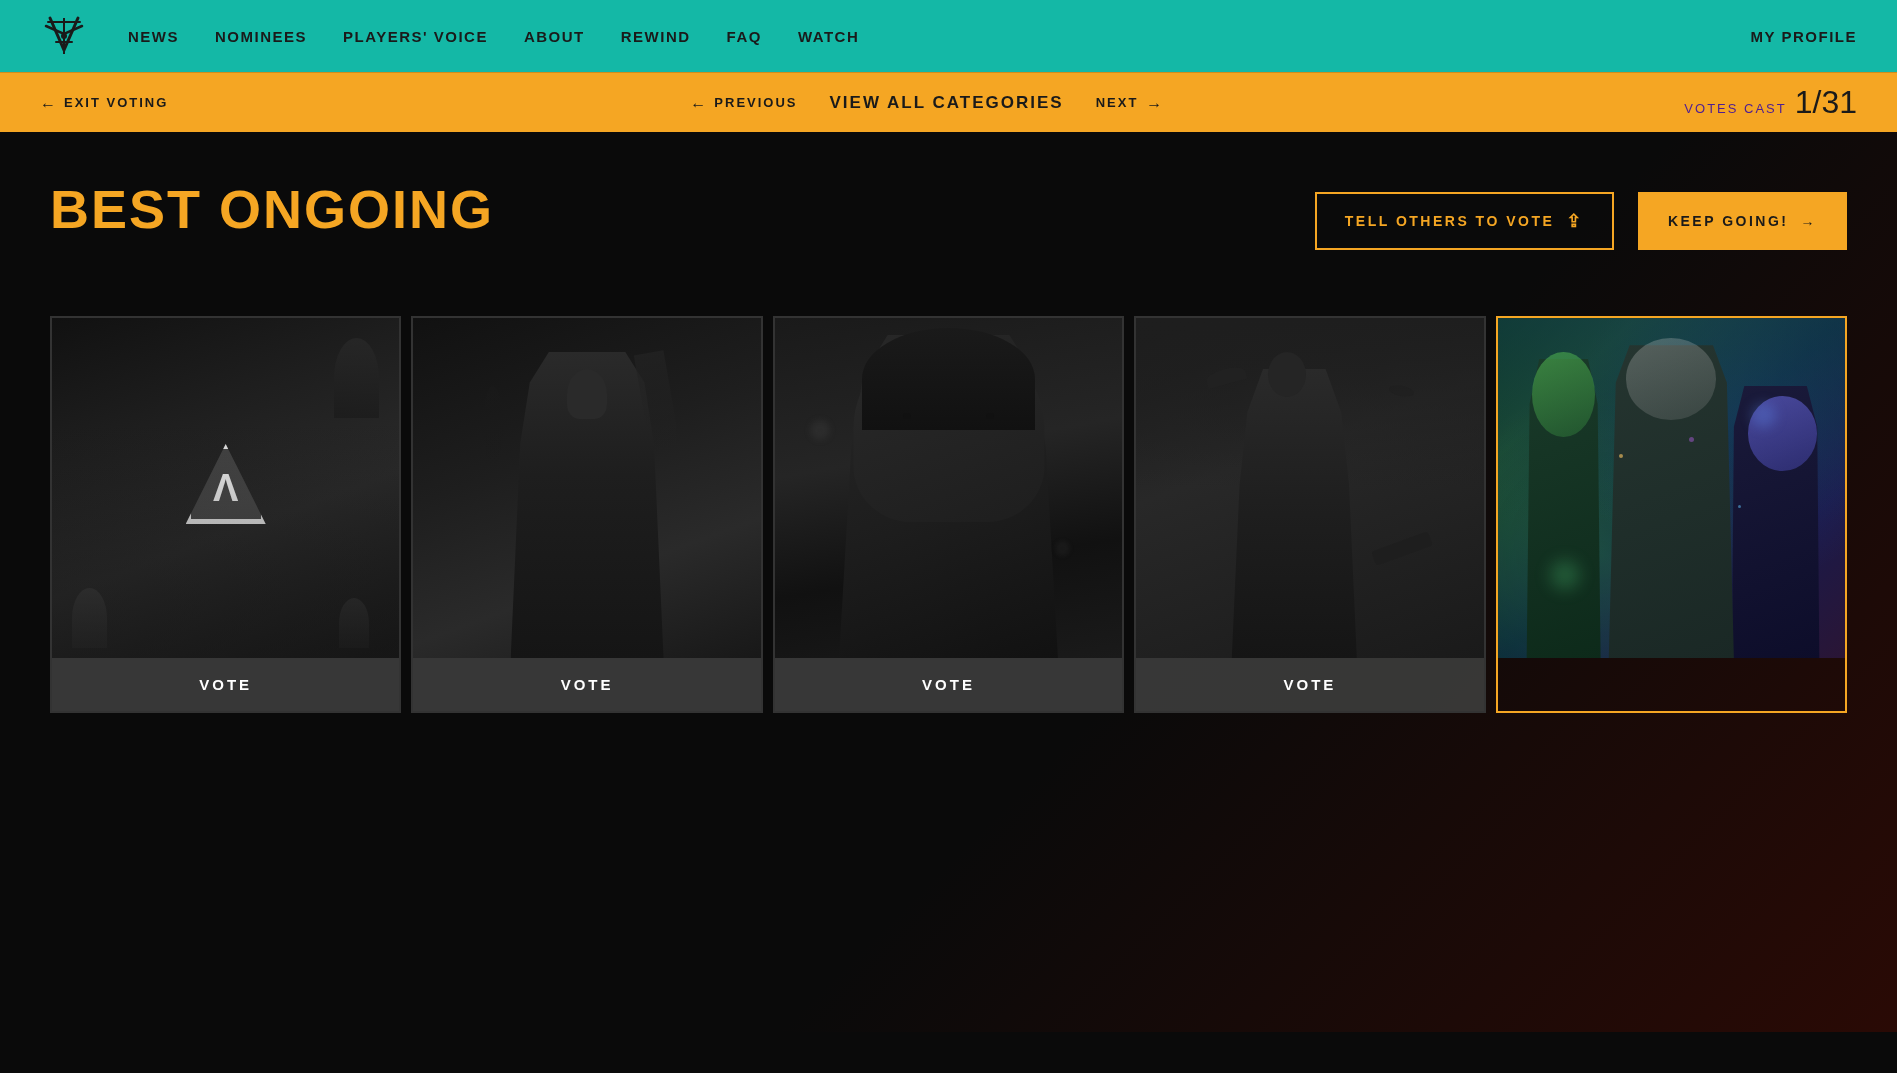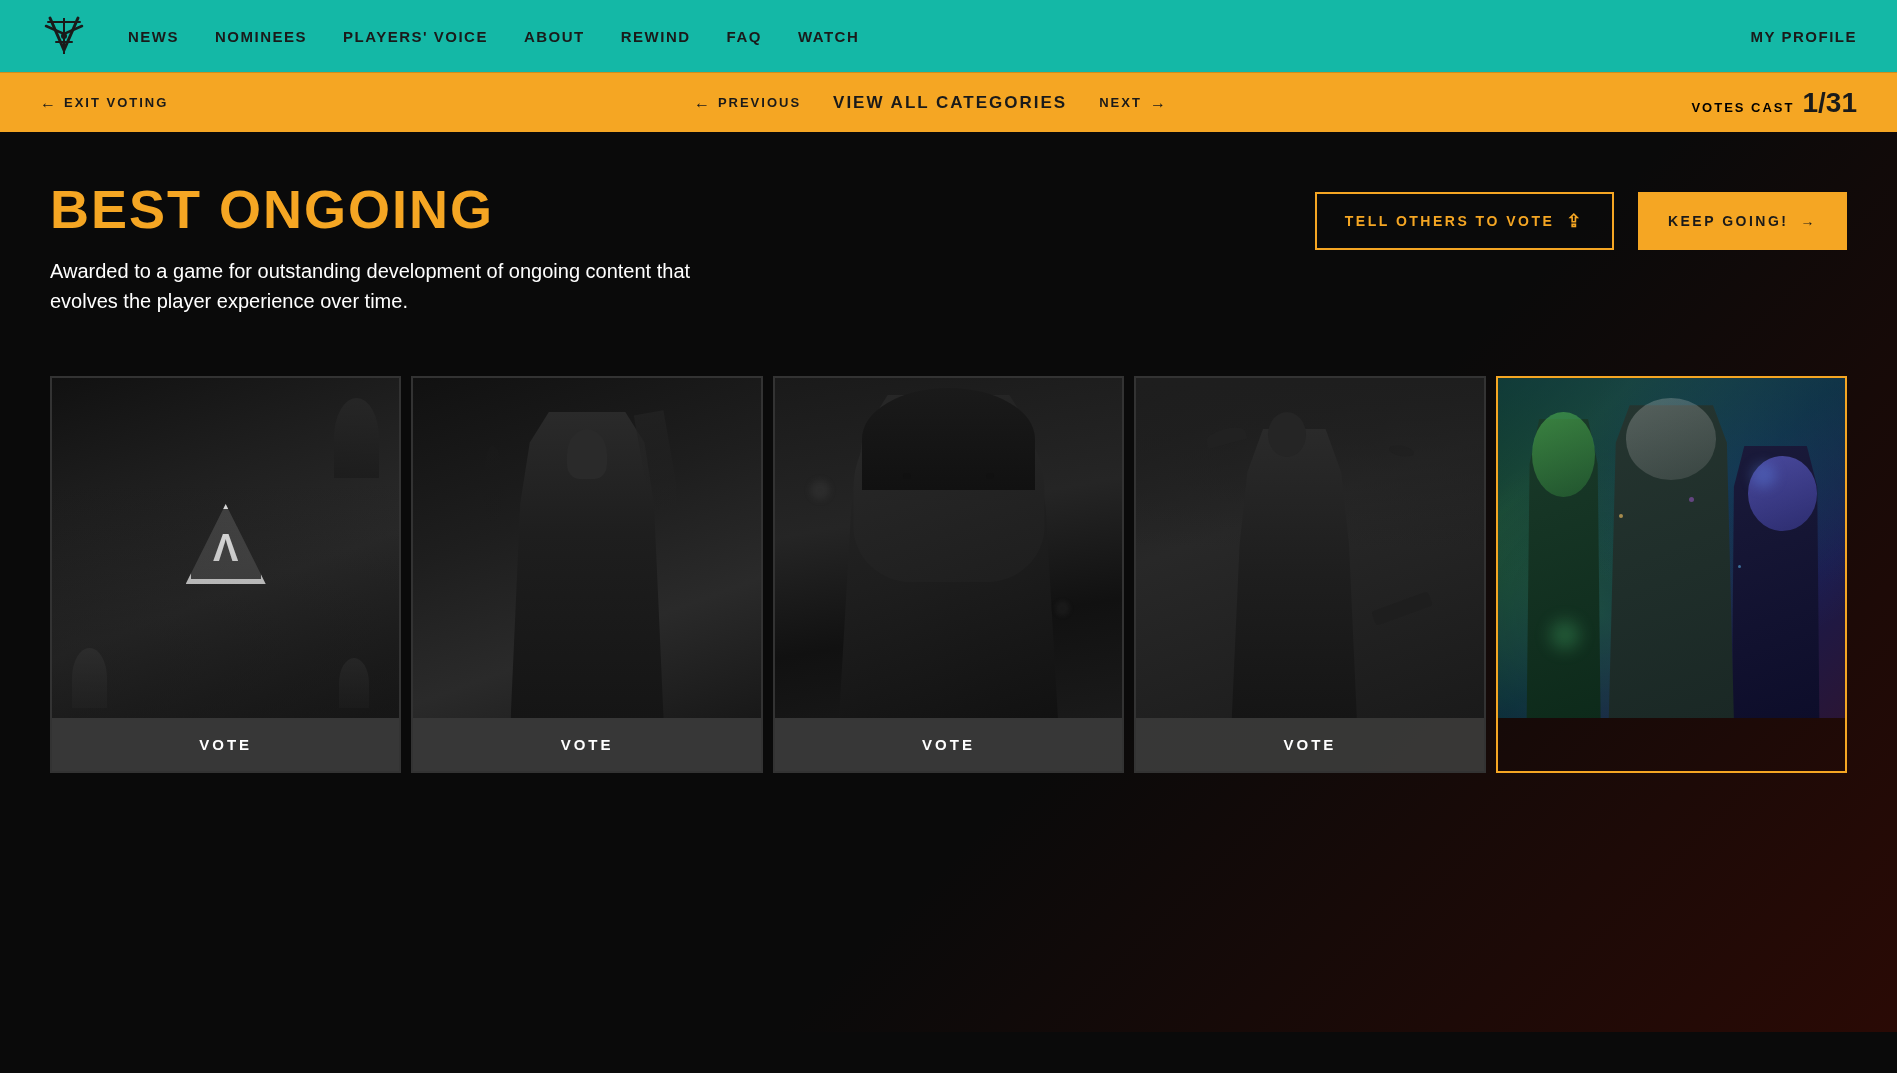--- a/index.html
+++ b/index.html
@@ -104,28 +104,28 @@
       font-weight: 900;
       color: #1a1a1a;
     }
     .votes-cast {
       display: flex;
       align-items: baseline;
       gap: 8px;
     }
     .votes-cast-label {
       font-size: 13px;
-      font-weight: 700;
+      font-weight: 400;
       letter-spacing: 2px;
-      color: #000000;
+      color: #4c1d95;
       text-transform: uppercase;
     }
     .votes-cast-count {
-      font-size: 28px;
-      font-weight: 700;
+      font-size: 32px;
+      font-weight: 400;
       color: #1a1a1a;
     }
 
     
     .main-content {
       background: linear-gradient(135deg, #0a0a0a 60%, #2a0a05 100%);
       padding: 50px 50px 60px 50px;
       min-height: 900px;
     }
 
@@ -296,21 +296,20 @@
   <div class="votes-cast">
     <span class="votes-cast-label">VOTES CAST</span>
     <span class="votes-cast-count">1/31</span>
   </div>
 </div>
 
 <div class="main-content">
   <div class="category-header">
     <div class="category-left">
       <div class="category-title">BEST ONGOING</div>
-      <p class="category-desc">Awarded to a game for outstanding development of ongoing content that evolves the player experience over time.</p>
     </div>
     <div class="category-actions">
       <button class="btn-tell-others">
         <span>TELL OTHERS TO VOTE</span>
         <span style="font-size:18px;">⇪</span>
       </button>
       <button class="btn-keep-going">
         <span>KEEP GOING!</span>
         <span>→</span>
       </button>

